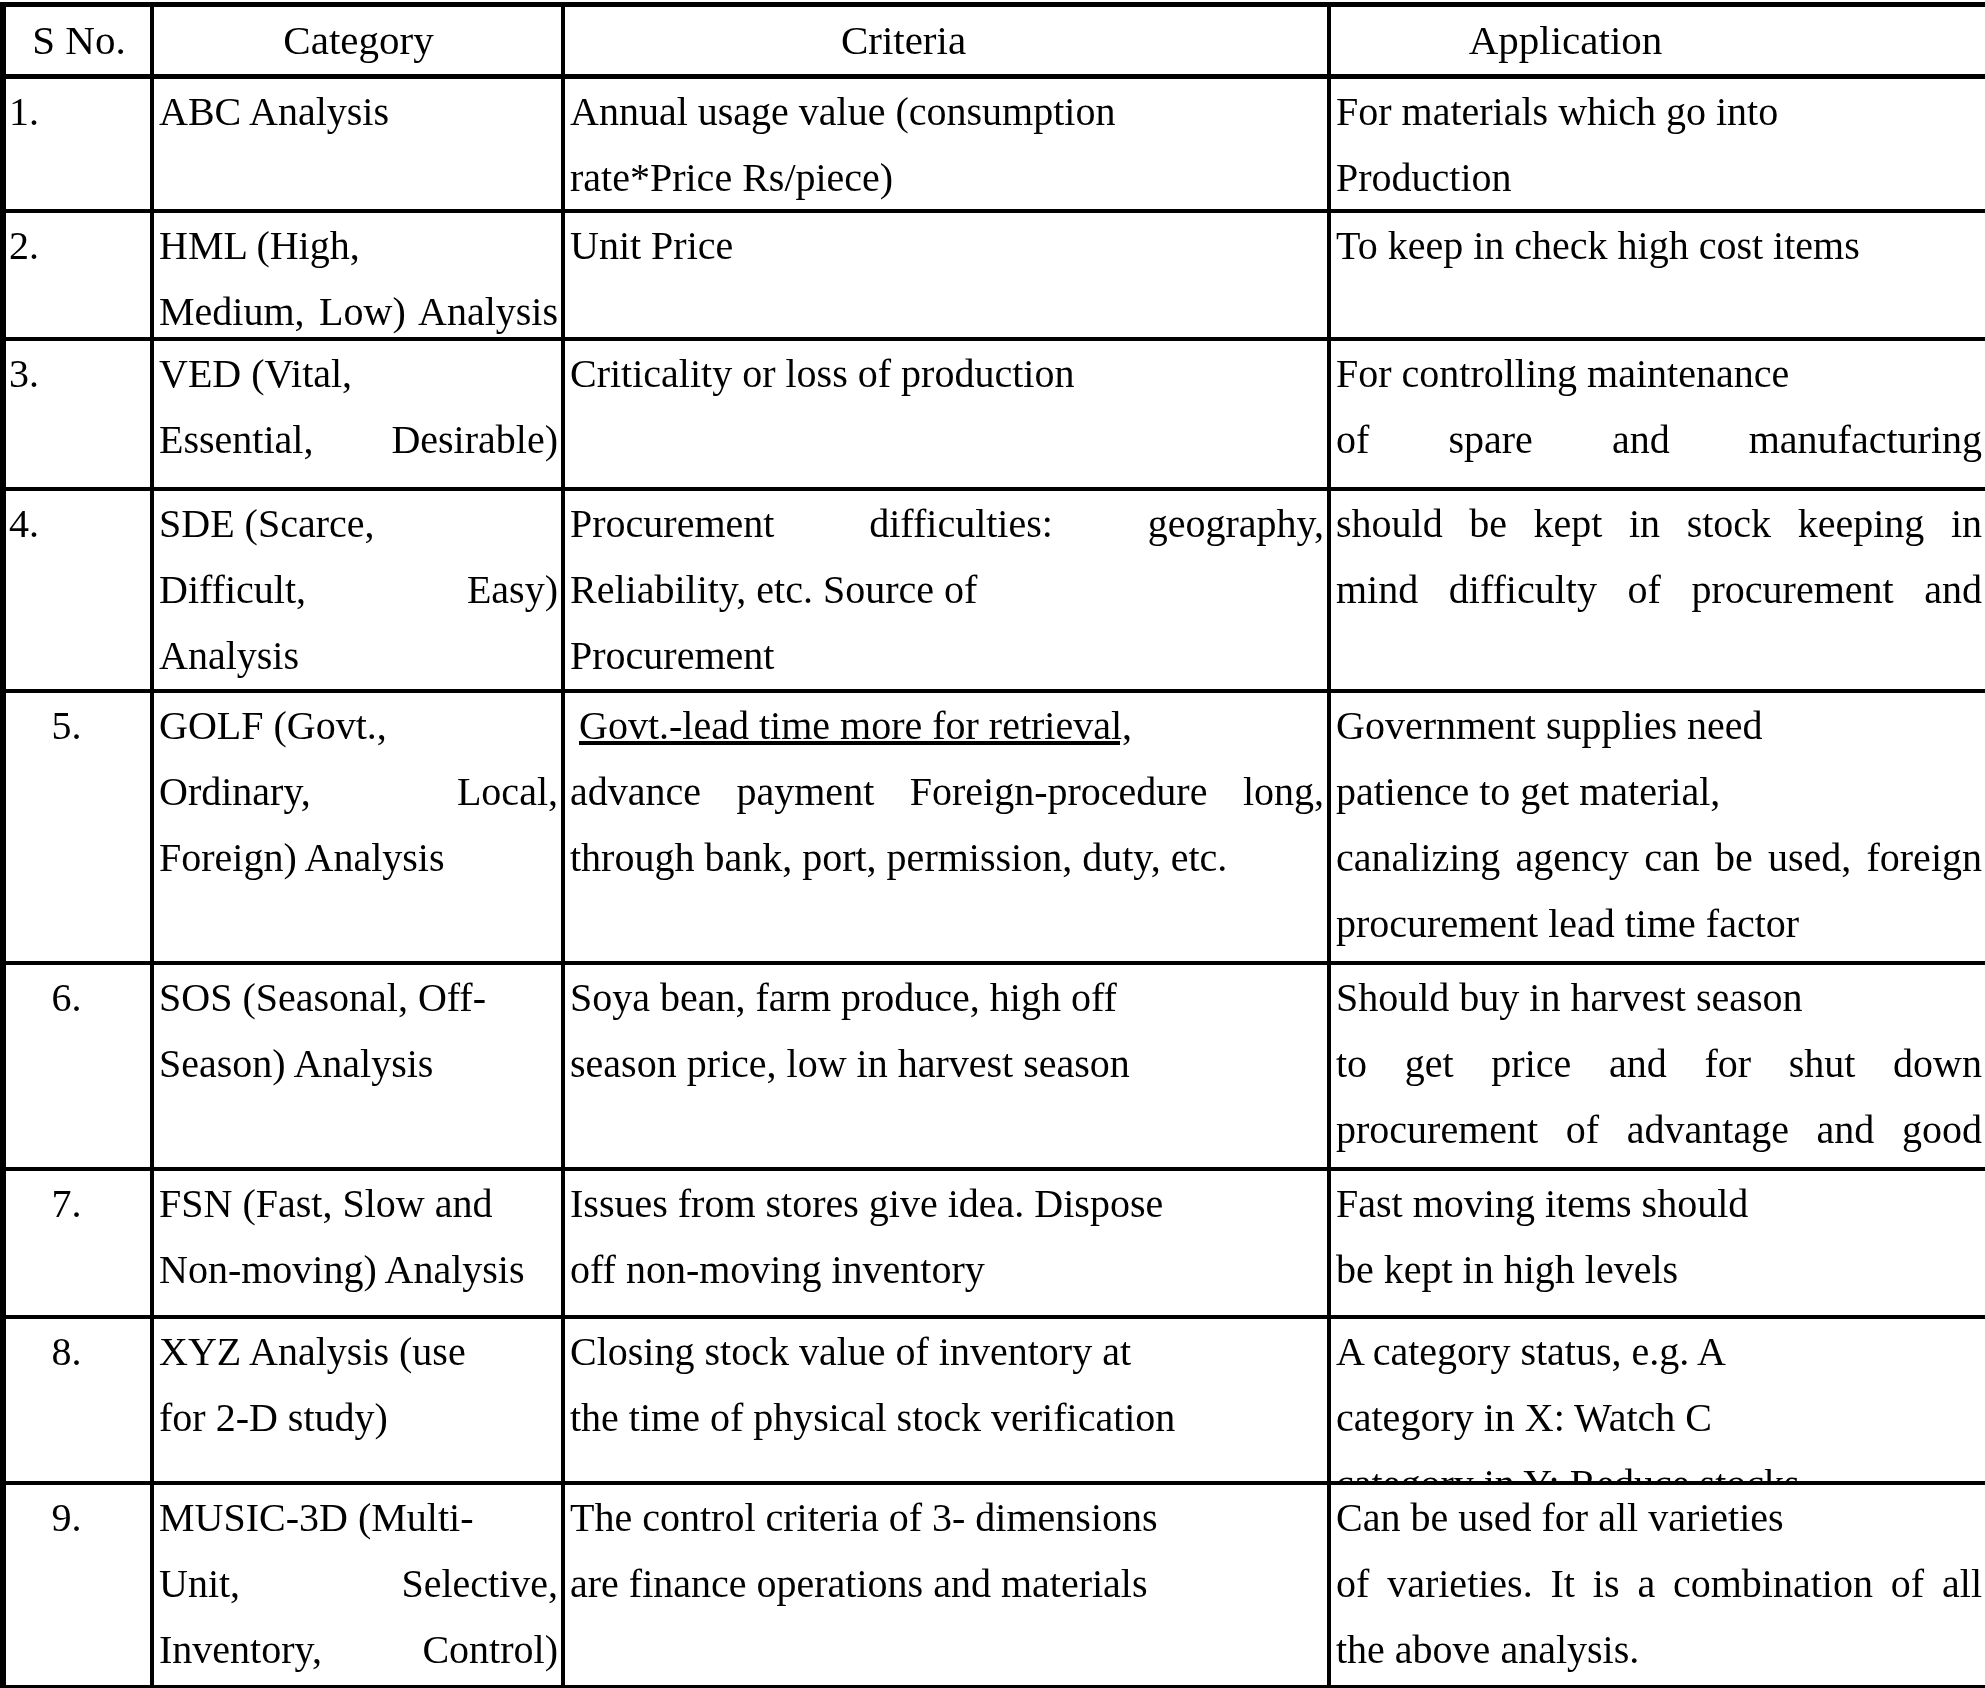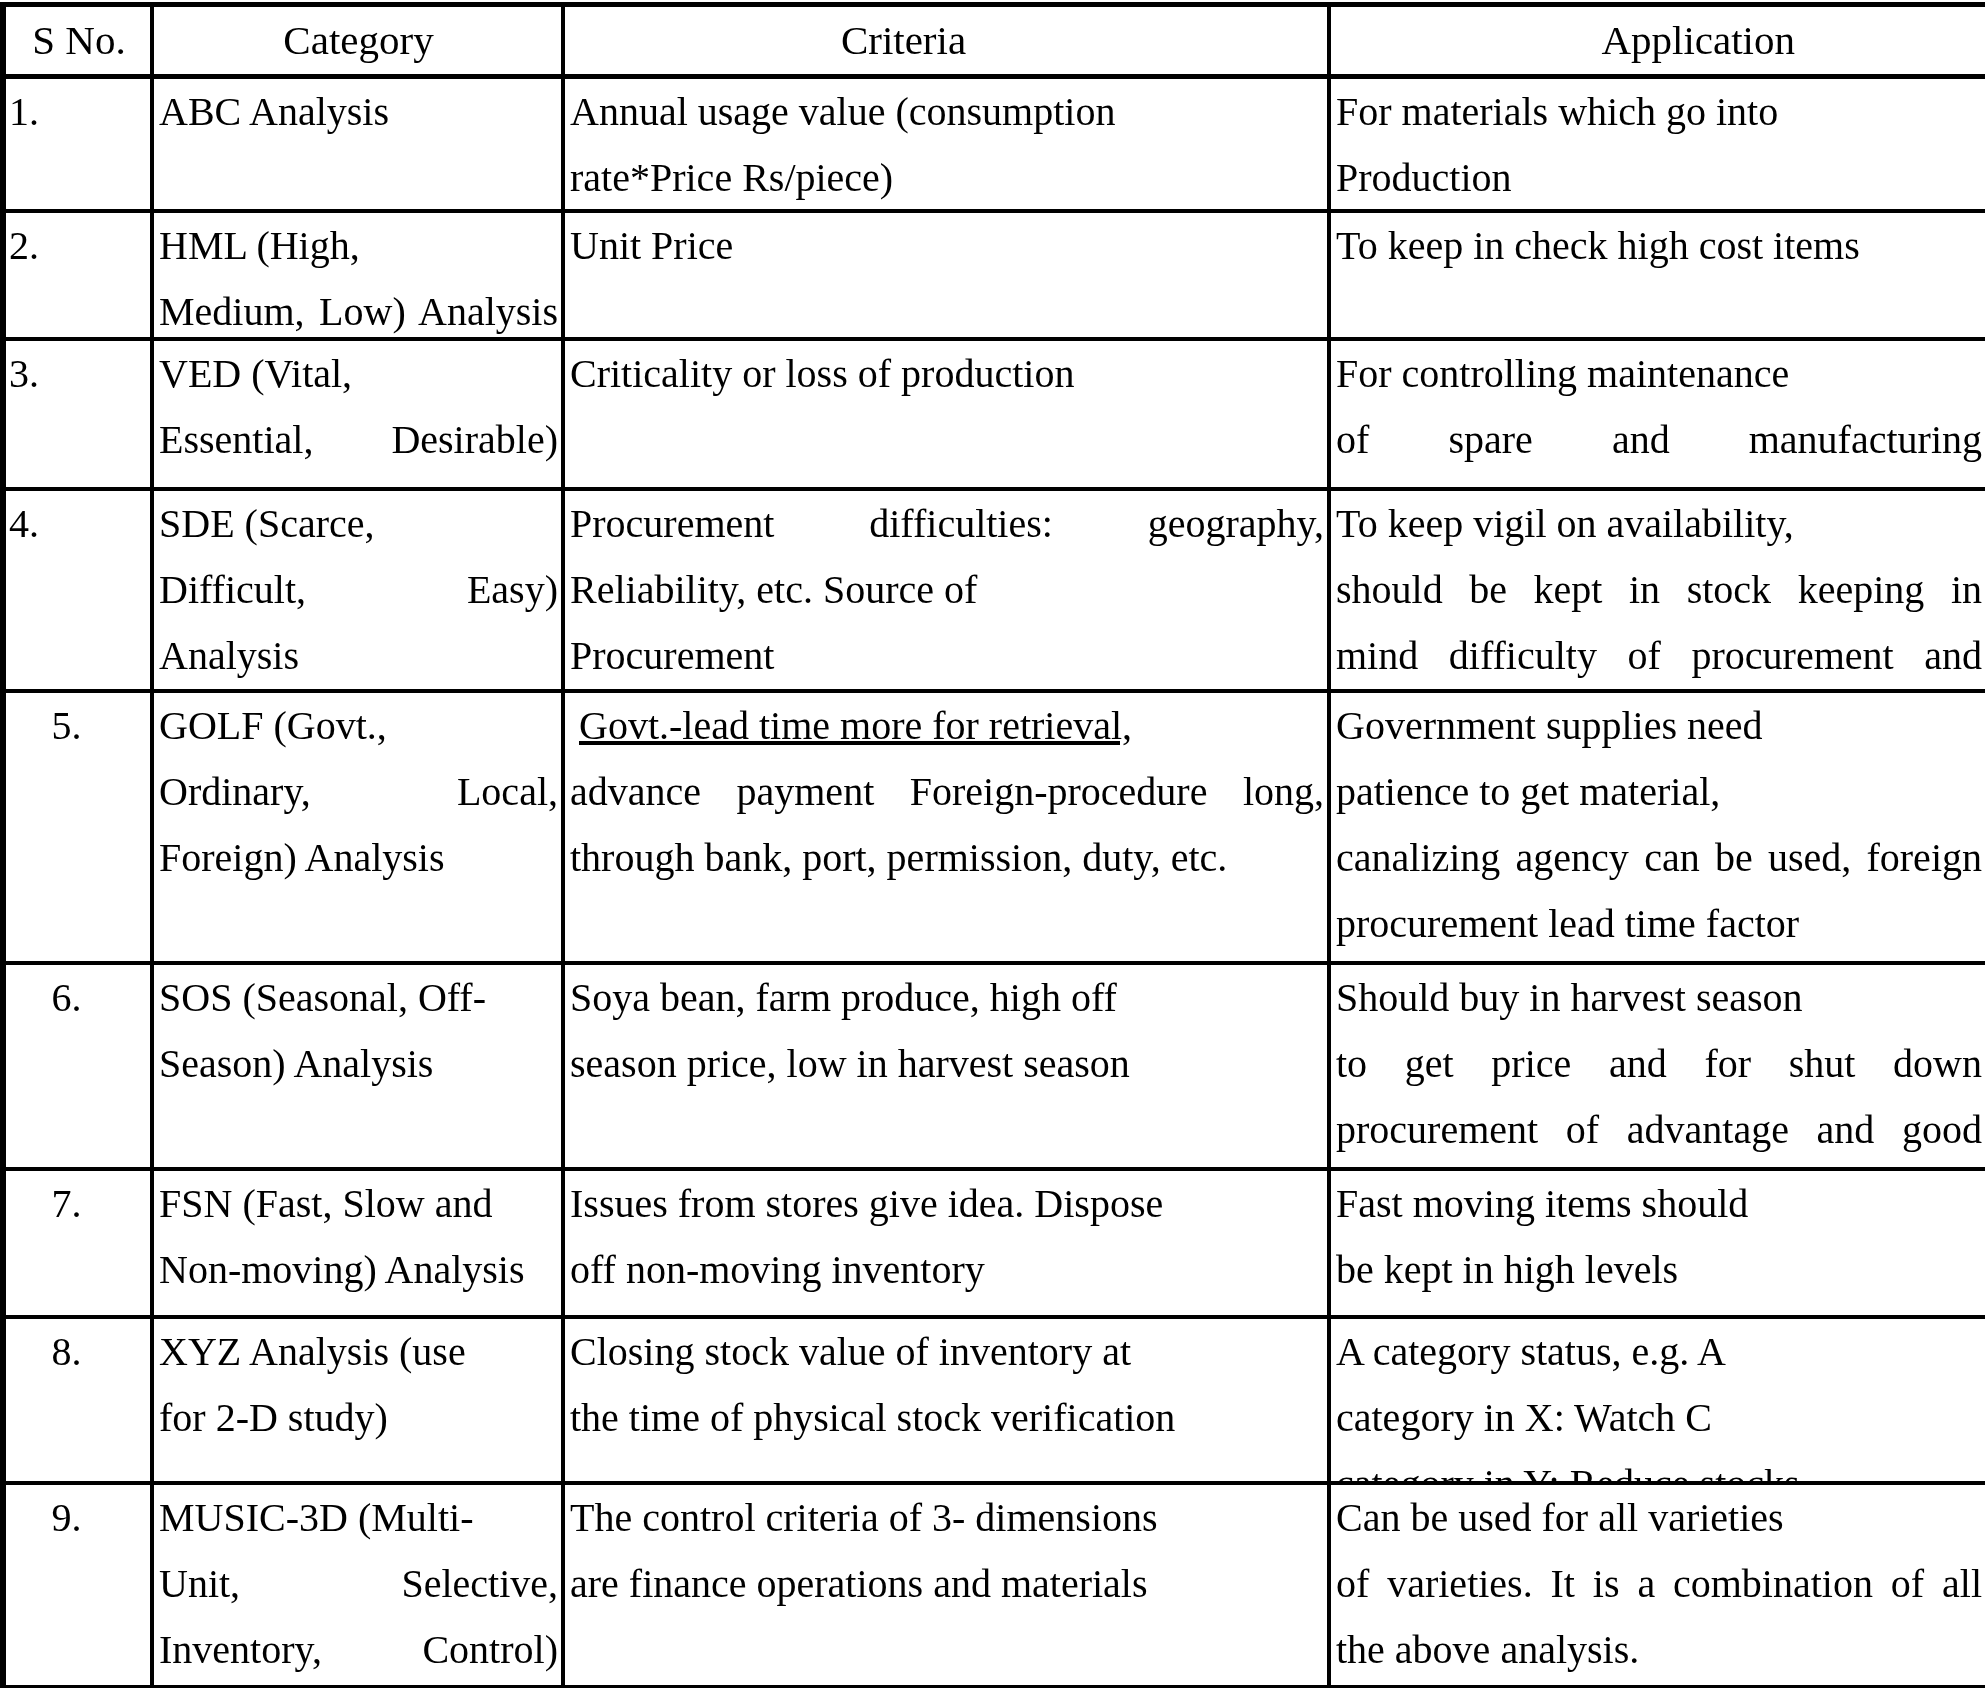--- a/index.html
+++ b/index.html
@@ -30,21 +30,21 @@
   }
   .c4 { border-right: none; }
   .h {
     font-weight: normal;
     font-size: 41px;
     text-align: center;
     line-height: 66px;
     border-bottom-width: 5px;
   }
   .h.c3 { padding-right: 90px; }
-  .h.c4 { padding-right: 190px; text-align: right; }
+  .h.c4 { padding-right: 190px; }
   .last .cell { border-bottom-width: 5px; }
   .line { line-height: 66px; }
   .j { text-align: justify; text-align-last: justify; -moz-text-align-last: justify; }
   .indent { padding-left: 9px; text-decoration: underline; }
   .sno.left { padding-left: 3px; text-align: left; }
   .sno.center { text-align: center; padding-right: 28px; }
 </style>
 </head>
 <body>
 
@@ -107,21 +107,20 @@
       <div class="line">SDE (Scarce,</div>
       <div class="line j">Difficult, Easy)</div>
       <div class="line">Analysis</div>
     </div>
     <div class="cell c3">
       <div class="line j">Procurement difficulties: geography,</div>
       <div class="line">Reliability, etc. Source of</div>
       <div class="line">Procurement</div>
     </div>
     <div class="cell c4">
-      <div class="line">To keep vigil on availability,</div>
       <div class="line j">should be kept in stock keeping in</div>
       <div class="line j">mind difficulty of procurement and</div>
     </div>
   </div>
 
   <div class="row">
     <div class="cell c1 sno center">5.</div>
     <div class="cell c2">
       <div class="line">GOLF (Govt.,</div>
       <div class="line j">Ordinary, Local,</div>

